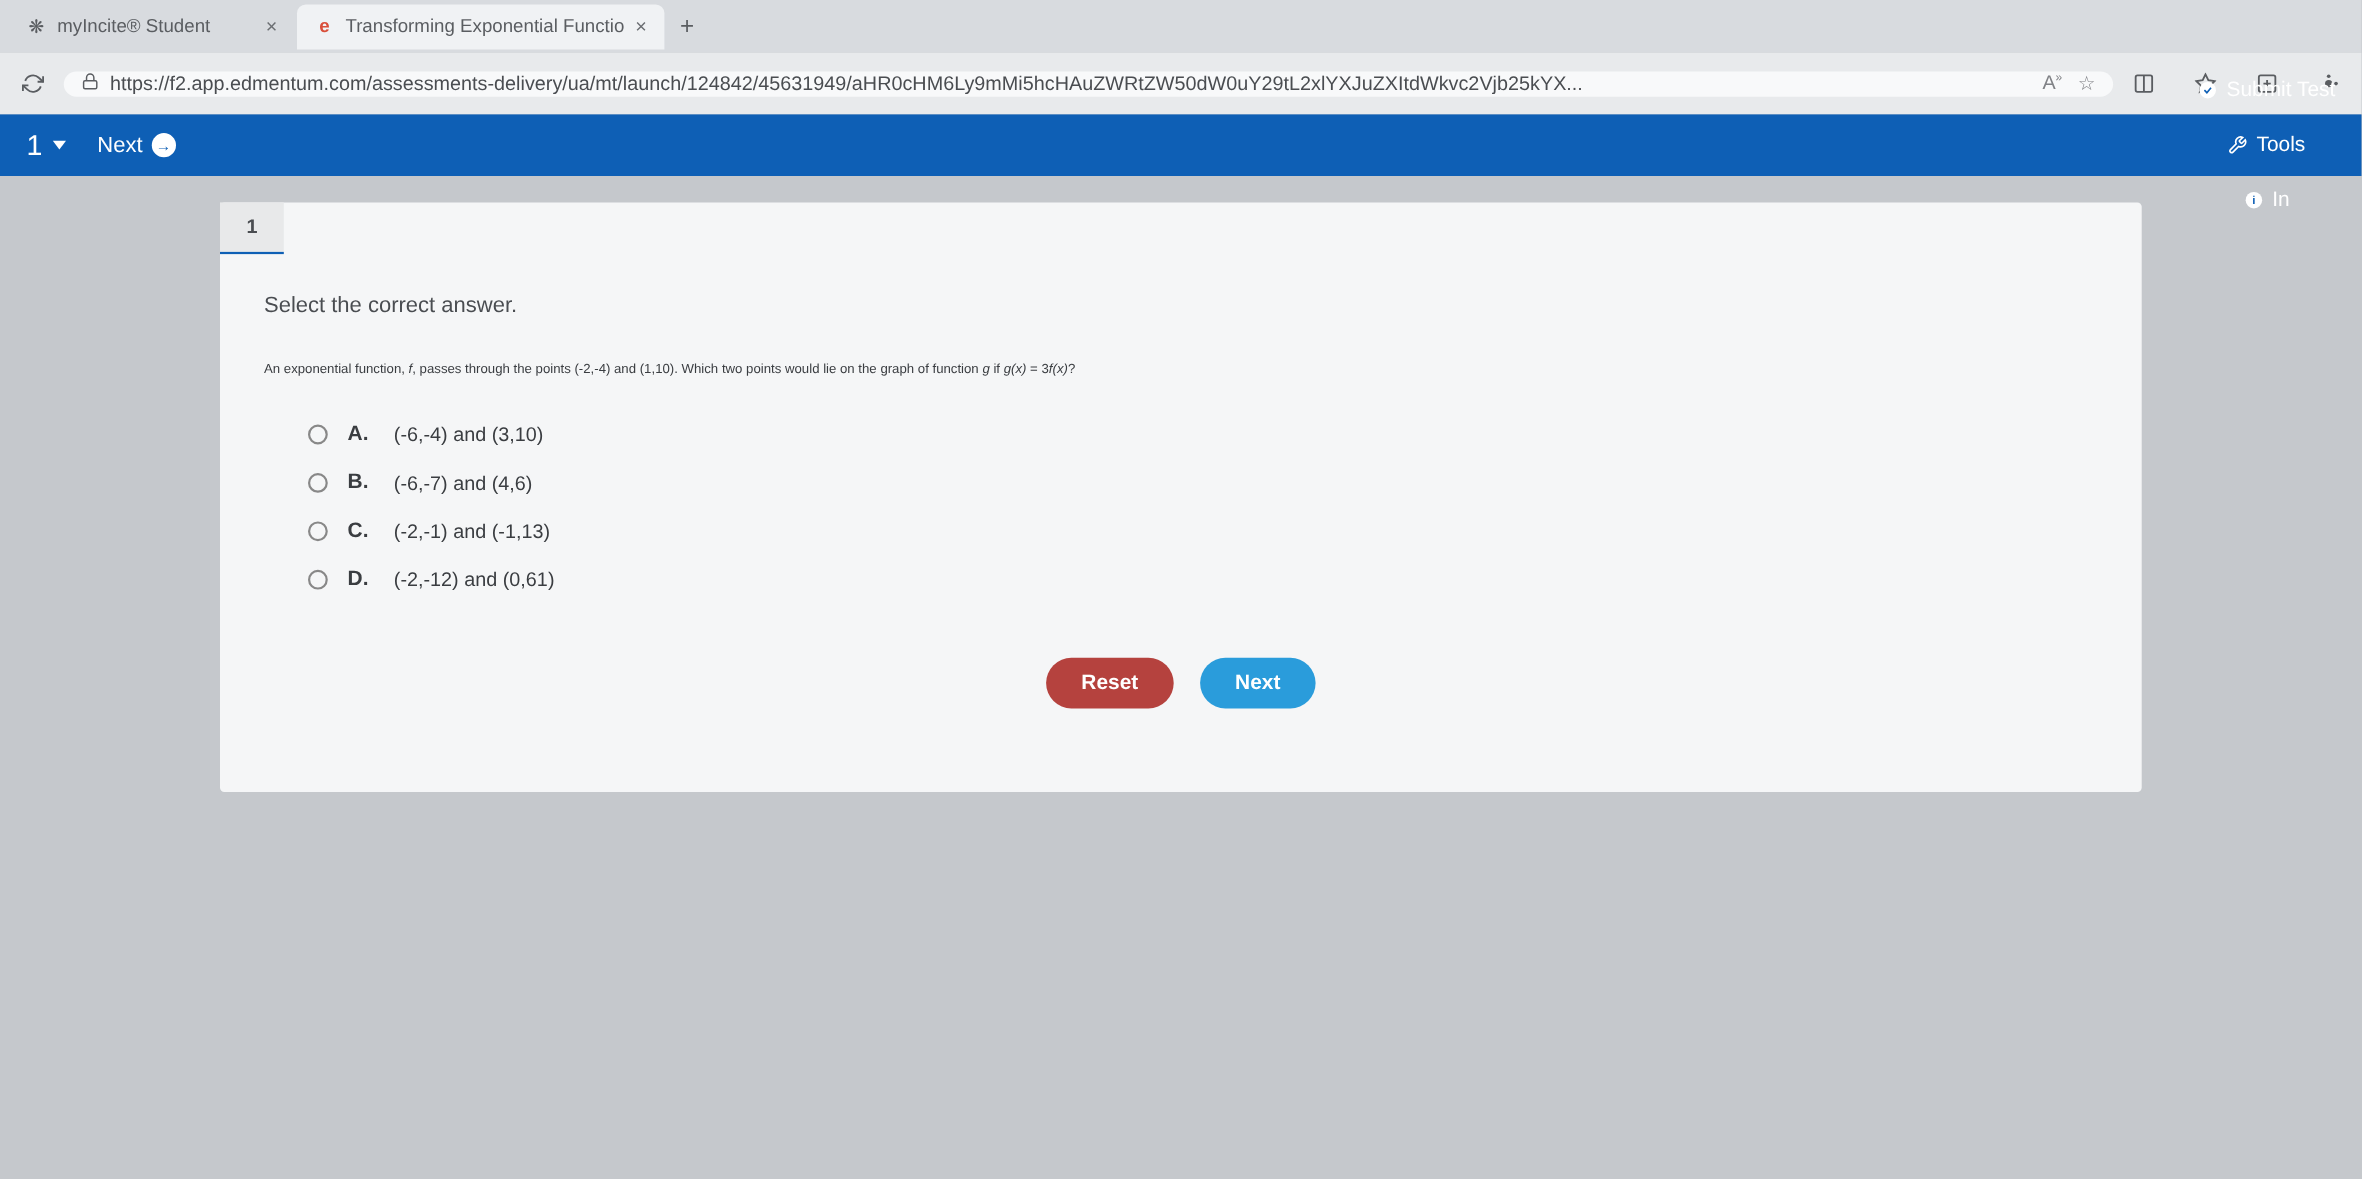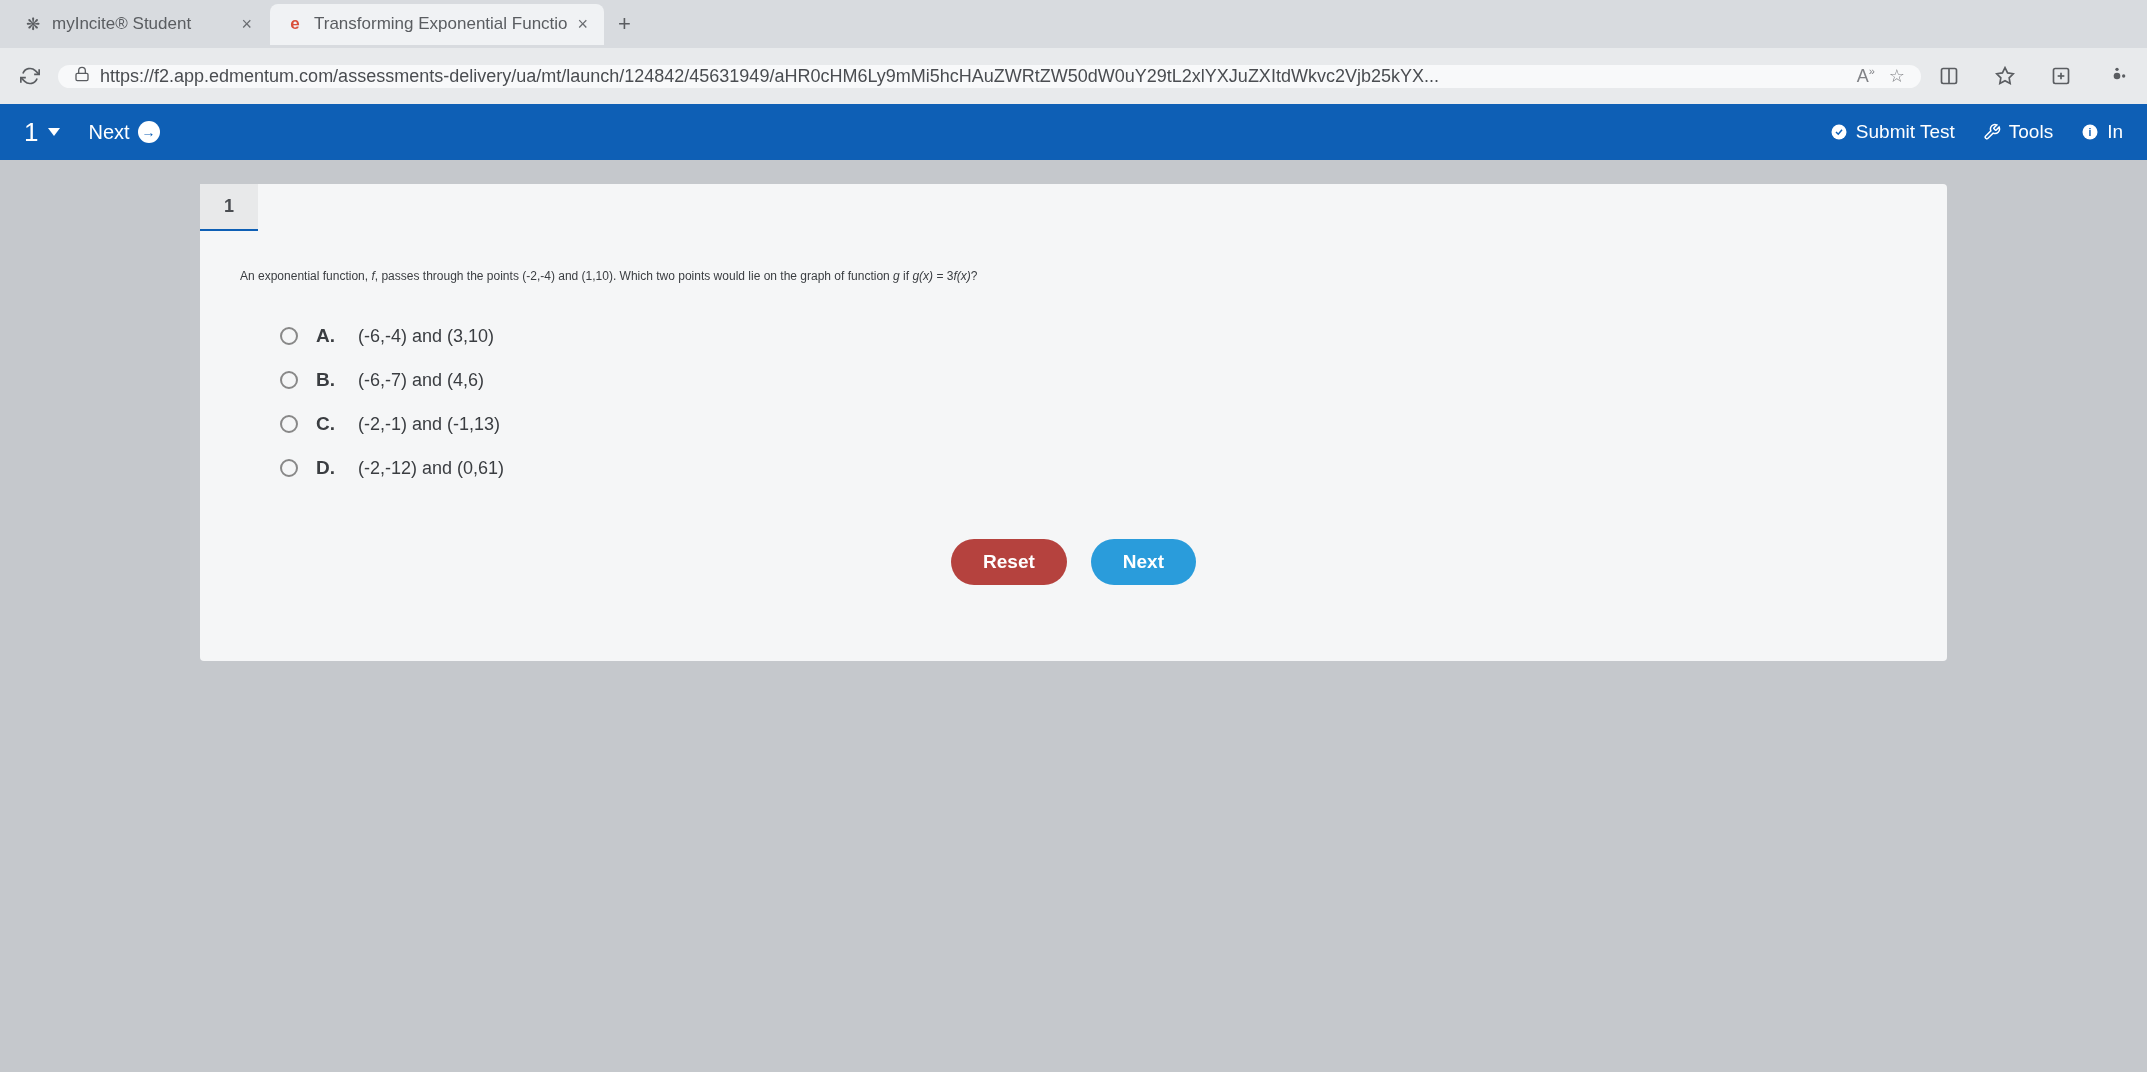--- a/index.html
+++ b/index.html
@@ -151,20 +151,21 @@
       font-size: 24px;
       font-weight: 400;
     }
     
     .header-right {
       margin-left: auto;
       display: flex;
       align-items: center;
       gap: 28px;
       font-size: 19px;
+      flex-direction: column;
     }
     
     .header-action {
       display: flex;
       align-items: center;
       gap: 8px;
       cursor: pointer;
     }
     
     .content-area {
@@ -365,20 +366,21 @@
         </svg>
       <span>In</span>
     </div>
   </div>
 </div>
 
 <div class="content-area">
   <div class="question-card">
     <div class="question-tab">1</div>
     <div class="question-content">
+      <div class="instruction">Select the correct answer.</div>
       <div class="question-text">
         <span>An exponential function, </span><span class="italic">f</span><span>, passes through the points (-2,-4) and (1,10). Which two points would lie on the graph of function </span><span class="italic">g</span><span> if </span><span class="italic">g(x)</span><span> = 3</span><span class="italic">f(x)</span><span>?</span>
       </div>
       <div class="options">
         <div class="option">
           <div class="radio"></div>
           <span class="option-label">A.</span>
           <span class="option-text">(-6,-4) and (3,10)</span>
         </div>
         <div class="option">

